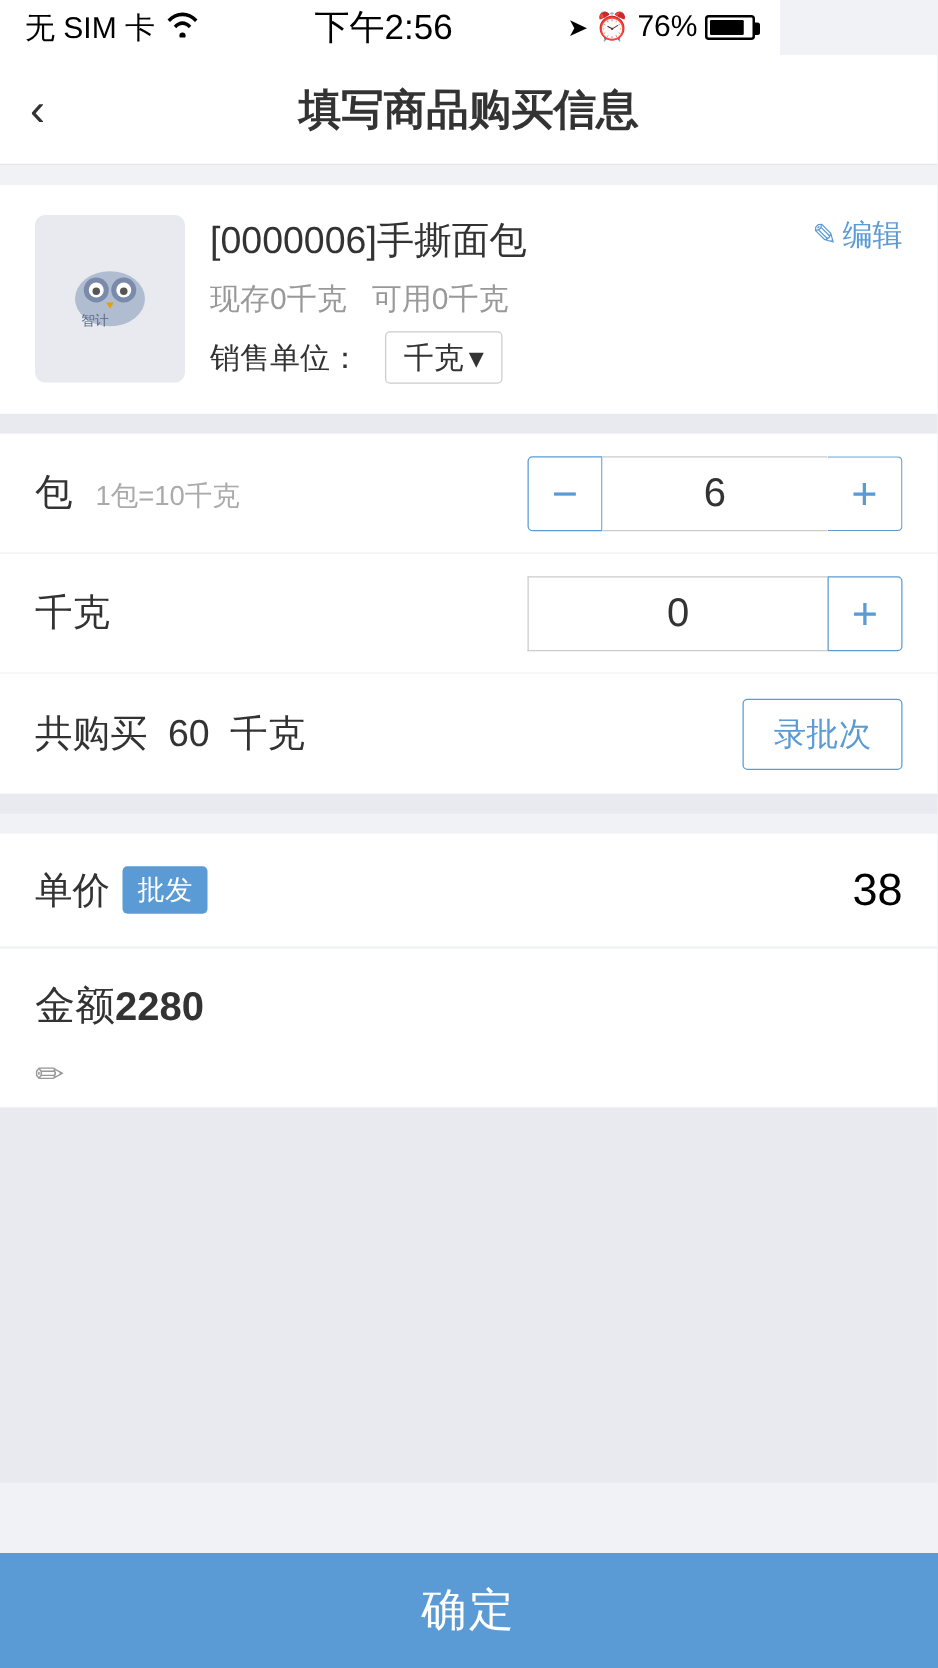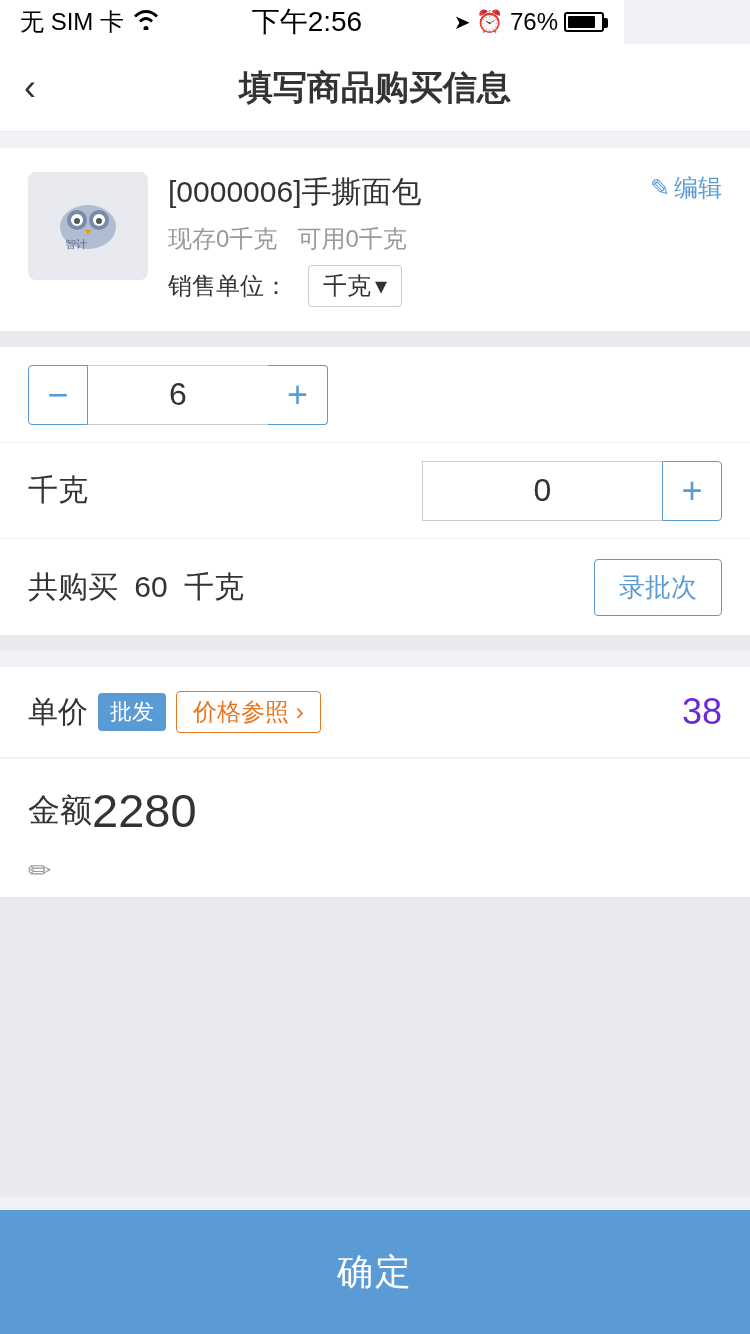--- a/index.html
+++ b/index.html
@@ -58,21 +58,21 @@
       background: #fff;
       padding: 24px 28px;
       margin-top: 16px;
       display: flex;
       align-items: flex-start;
       gap: 20px;
       position: relative;
     }
     .product-img {
       width: 120px;
-      height: 108px;
+      height: 134px;
       background: #e8eaf0;
       border-radius: 8px;
       display: flex;
       align-items: center;
       justify-content: center;
       flex-shrink: 0;
     }
     .product-img-logo {
       font-size: 40px;
       color: #7a8aaa;
@@ -242,43 +242,43 @@
       color: #e87722;
       background: #fff;
       display: flex;
       align-items: center;
       gap: 4px;
       cursor: pointer;
     }
     .price-value {
       margin-left: auto;
       font-size: 36px;
-      color: #6d28d9;
+      color: #000000;
       font-weight: 500;
     }
 
     
     .amount-section {
       background: #fff;
       margin-top: 2px;
       padding: 24px 28px 10px;
     }
     .amount-row {
       display: flex;
       align-items: center;
       margin-bottom: 16px;
     }
     .amount-label {
       font-size: 32px;
       color: #333;
     }
     .amount-value {
-      font-size: 47px;
-      color: #333;
-      font-weight: 400;
+      font-size: 32px;
+      color: #333;
+      font-weight: 700;
       text-align: right;
     }
     .note-row {
       display: flex;
       align-items: center;
       gap: 12px;
       margin-top: 8px;
     }
     .note-icon {
       color: #999;
@@ -294,21 +294,21 @@
       height: 300px;
       background: #e8eaf0;
     }
 
     
     .confirm-btn {
       position: fixed;
       bottom: 0;
       left: 0;
       width: 750px;
-      height: 124px;
+      height: 92px;
       background: #5b9bd5;
       color: #fff;
       font-size: 36px;
       font-weight: 500;
       display: flex;
       align-items: center;
       justify-content: center;
       cursor: pointer;
       letter-spacing: 2px;
     }
@@ -410,20 +410,24 @@
     <span>✎</span>
     <span>编辑</span>
   </div>
 </div>
 
 <div class="section-divider"></div>
 
 <div class="input-section">
 
   <div class="input-row">
+    <div class="input-label">
+      <span>包</span>
+      <span class="input-label-sub">1包=10千克</span>
+    </div>
     <div class="qty-control">
       <button class="qty-btn" style="border-radius:4px 0 0 4px;">−</button>
       <input class="qty-input" value="6" readonly="" style="">
       <button class="qty-btn" style="border-radius:0 4px 4px 0; border-left:none;">+</button>
     </div>
   </div>
 
   <div class="input-row">
     <div class="input-label">千克</div>
     <div class="qty-control">
@@ -441,21 +445,20 @@
   </div>
   <button class="batch-btn">录批次</button>
 </div>
 
 <div class="section-divider"></div>
 
 <div class="price-section">
   <div class="price-row">
     <span class="price-label">单价</span>
     <span class="price-tag">批发</span>
-    <button class="price-ref-btn">价格参照 ›</button>
     <span class="price-value">38</span>
   </div>
 </div>
 
 <div class="amount-section">
   <div class="amount-row">
     <span class="amount-label">金额</span>
     <span class="amount-value">2280</span>
   </div>
   <div class="note-row">

